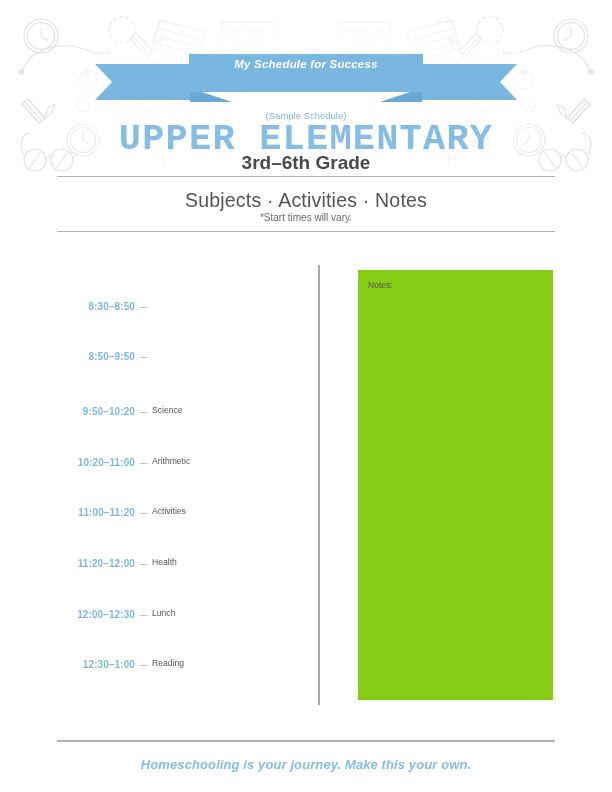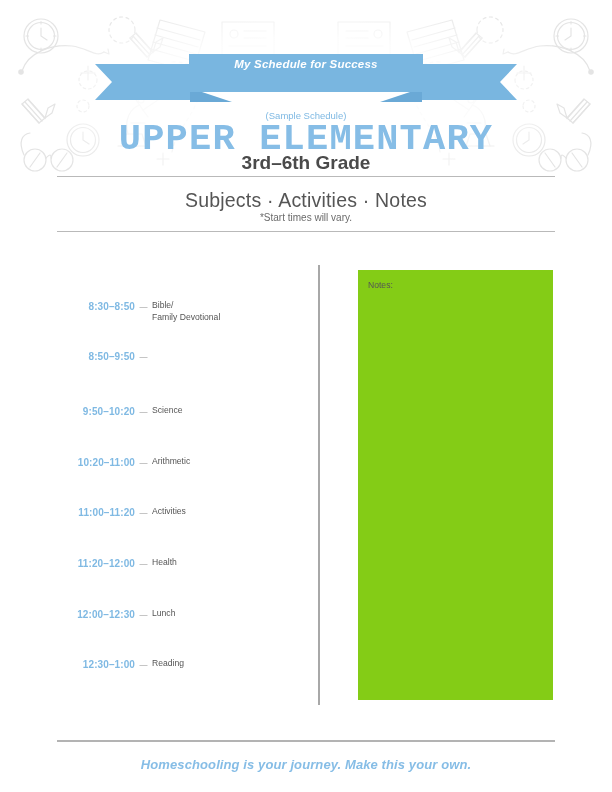--- a/index.html
+++ b/index.html
@@ -334,22 +334,20 @@
 
 <div class="rule" id="rule-top"></div>
 <div id="section-head">Subjects · Activities · Notes</div>
 <div id="section-note">*Start times will vary.</div>
 <div class="rule" id="rule-mid"></div>
 
 <div id="schedule">
     <div class="sched-row" style="top: 34px;">
       <div class="sched-time">8:30–8:50</div>
       <div class="sched-dash">—</div>
-      <div class="sched-subject">Bible/
-Family Devotional</div>
     </div>
     <div class="sched-row" style="top: 84px;">
       <div class="sched-time">8:50–9:50</div>
       <div class="sched-dash">—</div>
     </div>
     <div class="sched-row" style="top: 139px;">
       <div class="sched-time">9:50–10:20</div>
       <div class="sched-dash">—</div>
       <div class="sched-subject">Science</div>
     </div>

